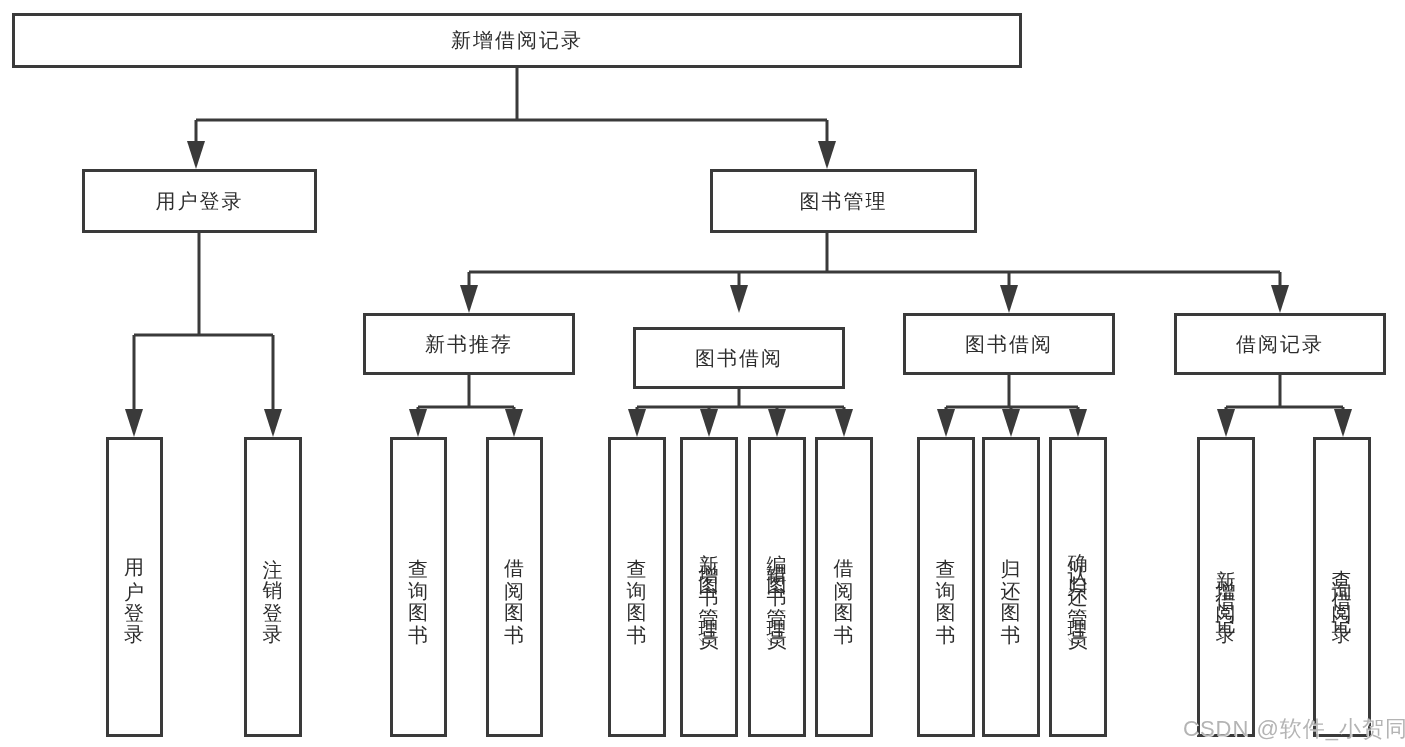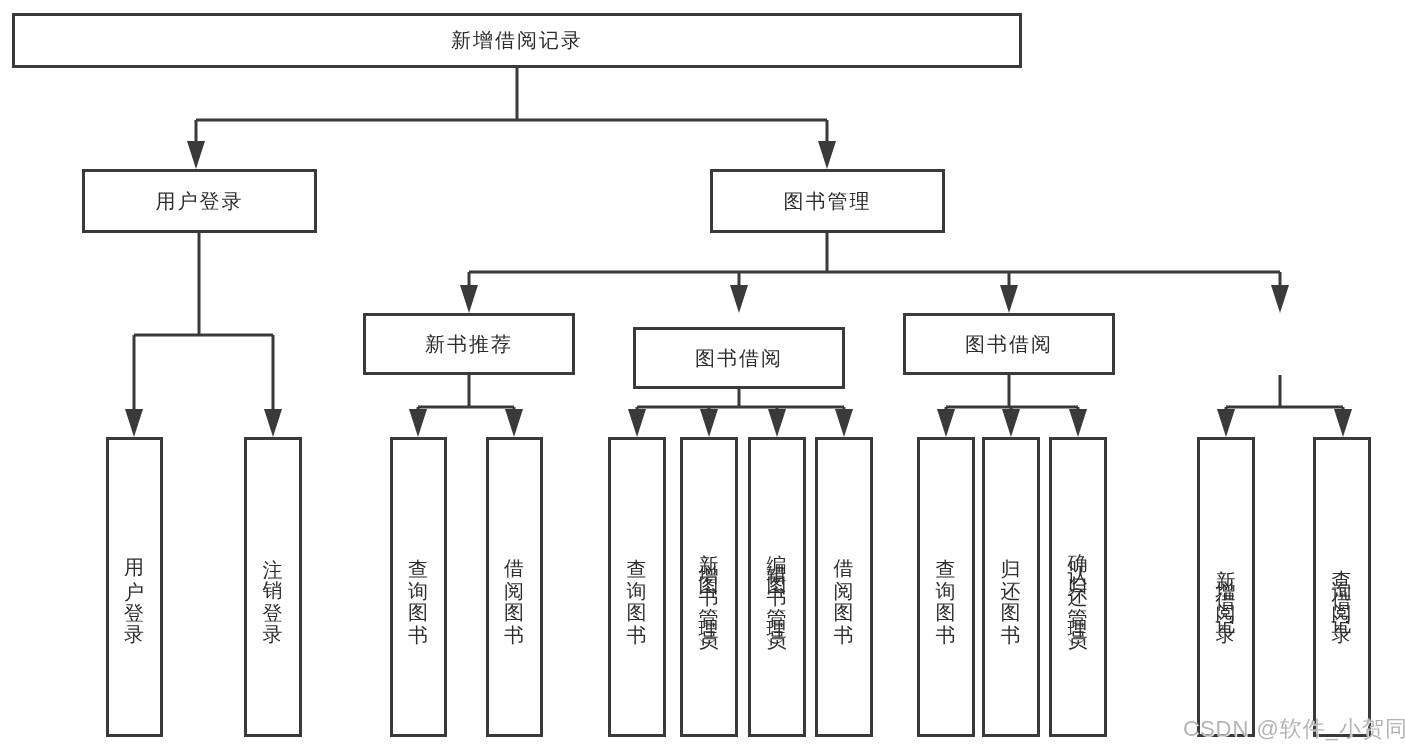--- a/index.html
+++ b/index.html
@@ -90,25 +90,26 @@
       <polygon points="1002,409 1020,409 1011,437"></polygon>
       <polygon points="1069,409 1087,409 1078,437"></polygon>
       <polygon points="1217,409 1235,409 1226,437"></polygon>
       <polygon points="1334,409 1352,409 1343,437"></polygon>
     </g>
   </svg>
 
   <div class="node h-node" style="left:12px; top:13px; width:1010px; height:55px;">新增借阅记录</div>
 
   <div class="node h-node" style="left:82px; top:169px; width:235px; height:64px;">用户登录</div>
-  <div class="node h-node" style="left:710px; top:169px; width:235px; height:64px;">图书管理</div>
+  <div class="node h-node" style="left:710px; top:169px; width:267px; height:64px;">图书管理</div>
 
   <div class="node h-node" style="left:363px; top:313px; width:212px; height:62px;">新书推荐</div>
   <div class="node h-node" style="left:633px; top:327px; width:212px; height:62px;">图书借阅</div>
   <div class="node h-node" style="left:903px; top:313px; width:212px; height:62px;">图书借阅</div>
+  <div class="node h-node" style="left:1174px; top:313px; width:212px; height:62px;">借阅记录</div>
 
   <div class="node v-node" style="left:106px; top:437px; width:57px; height:300px;">
     <span class="v-text" style="letter-spacing: 22px;">用户登录</span>
   </div>
   <div class="node v-node" style="left:244px; top:437px; width:58px; height:300px;">
     <span class="v-text" style="letter-spacing: 22px;">注销登录</span>
   </div>
 
   <div class="node v-node" style="left:390px; top:437px; width:57px; height:300px;">
     <span class="v-text" style="letter-spacing: 22px;">查询图书</span>

